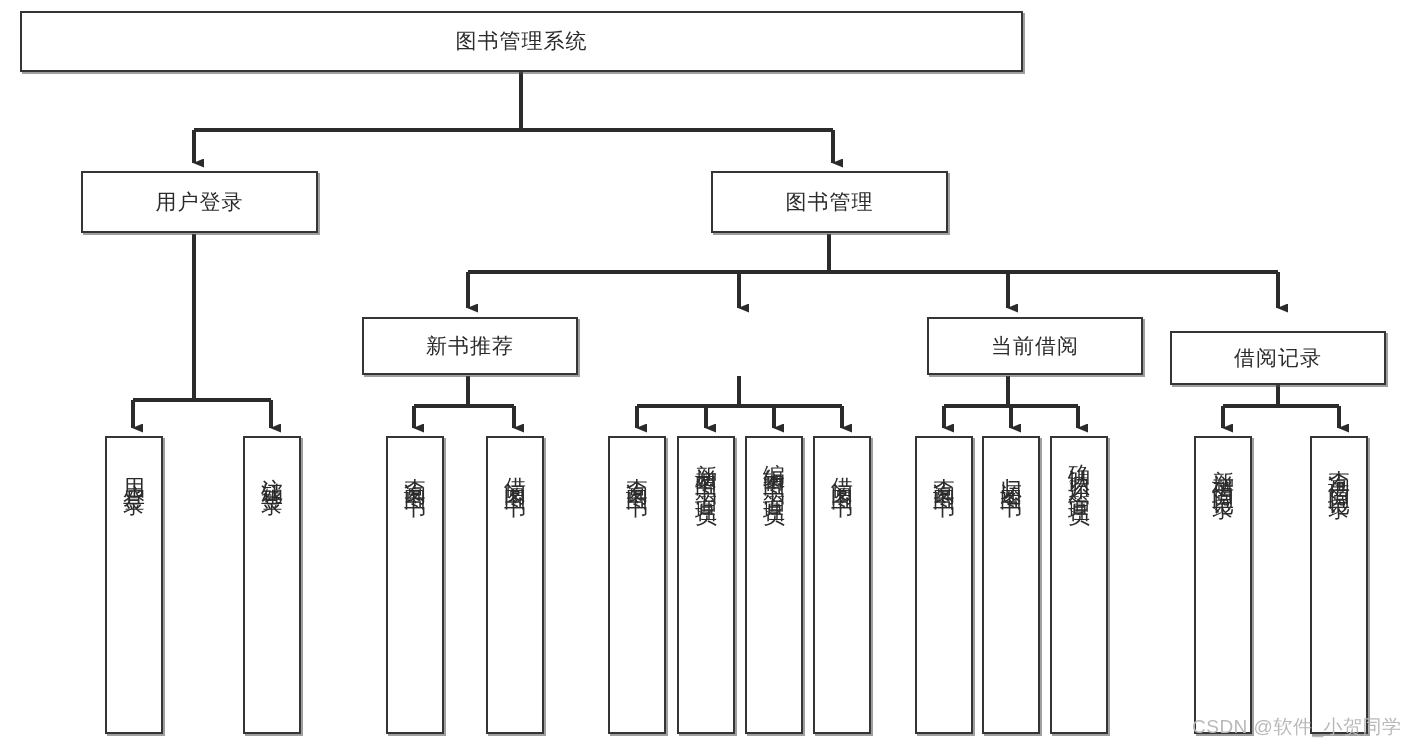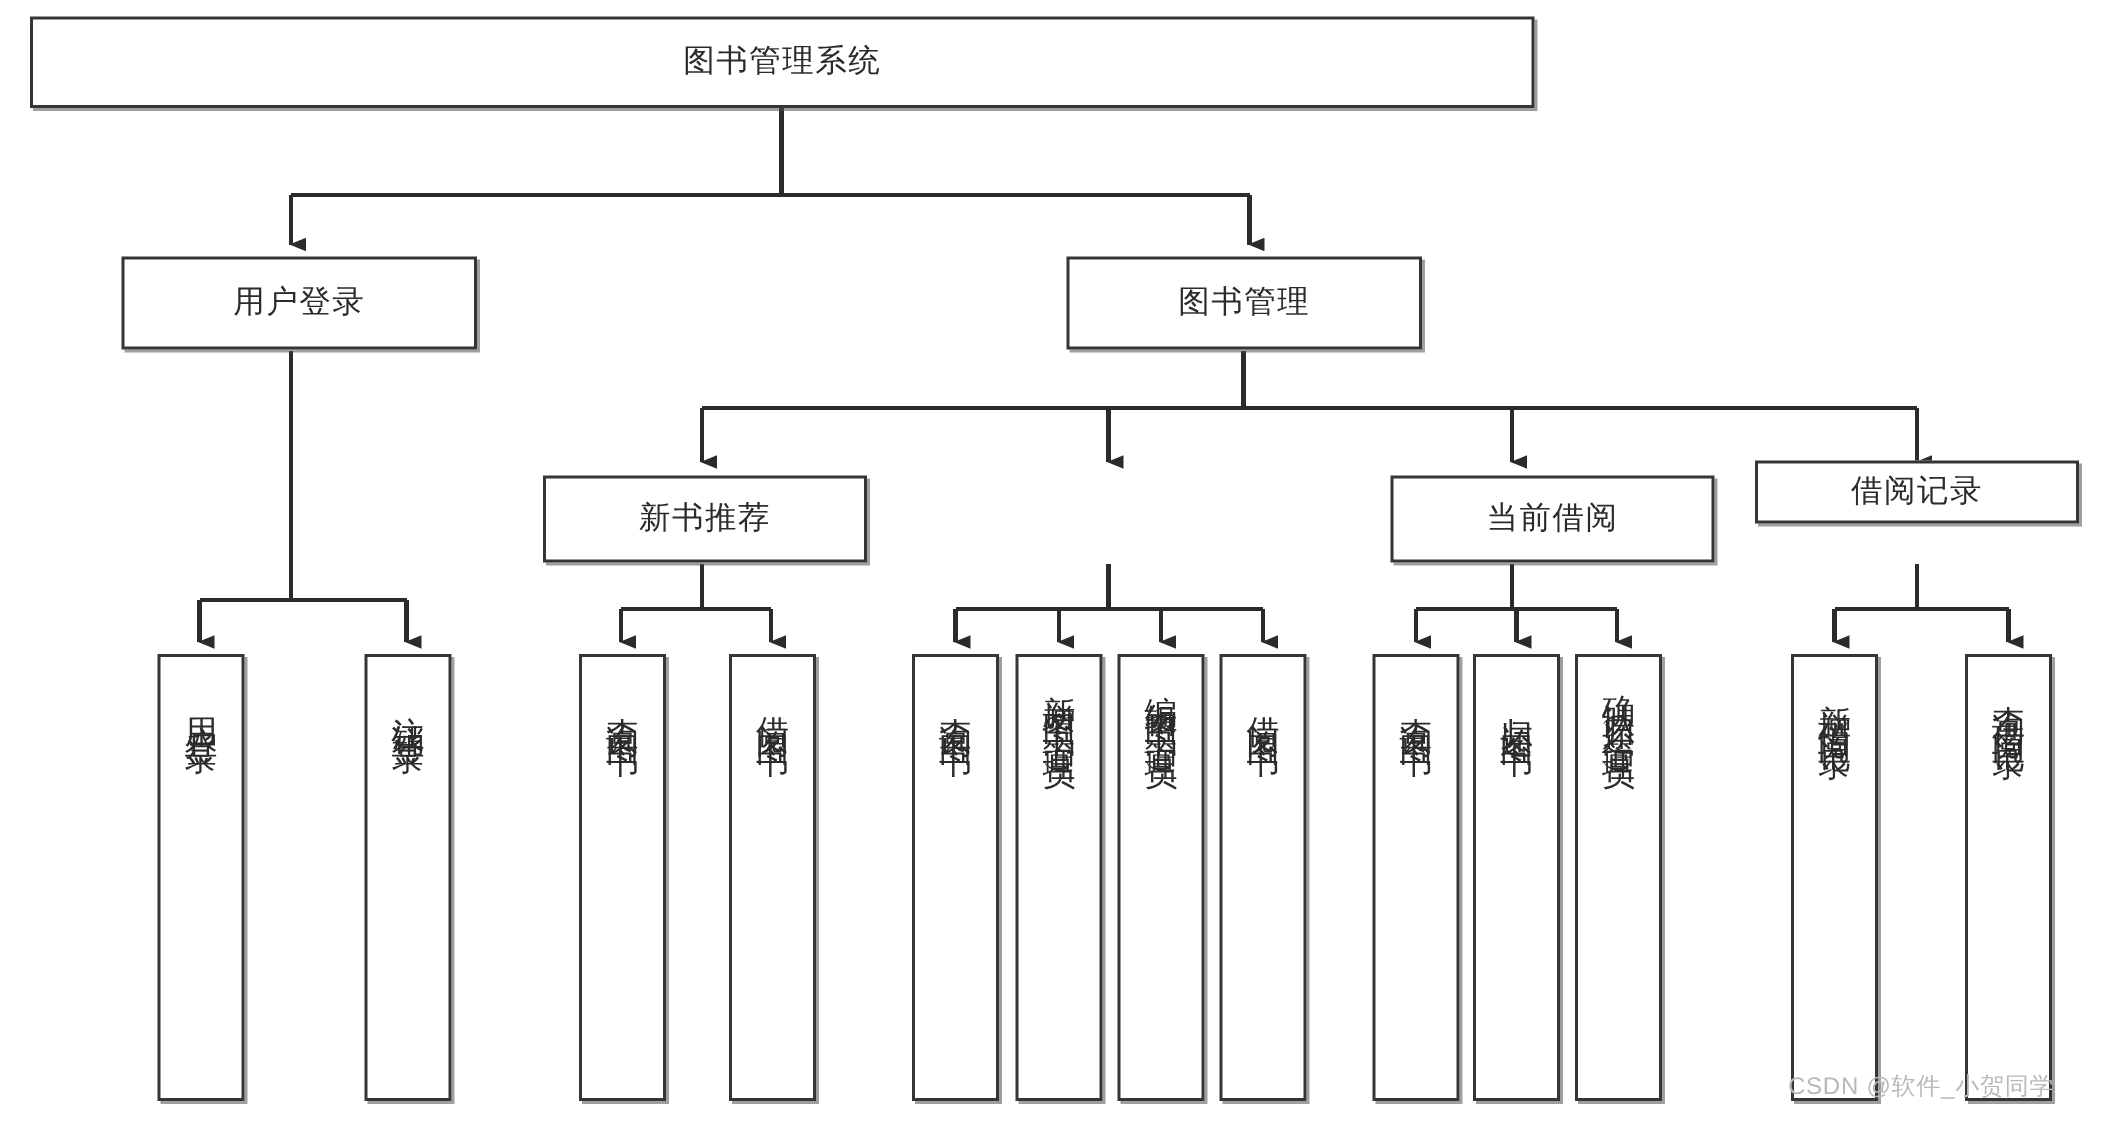--- a/index.html
+++ b/index.html
@@ -54,21 +54,21 @@
     writing-mode: vertical-rl;
     text-orientation: upright;
     white-space: normal;
     letter-spacing: 6px;
     font-size: 22px;
     line-height: 1;
   }
   .watermark {
     position: absolute;
     color: #b9b9b9;
-    font-size: 16px;
+    font-size: 19px;
     letter-spacing: 0.5px;
     white-space: nowrap;
     pointer-events: none;
   }
 </style>
 </head>
 <body>
 
 <div id="diagram-root">
 
@@ -132,21 +132,21 @@
   <div class="node-box" style="left:362px; top:317px; width:216px; height:58px;">
     <span class="node-label">新书推荐</span>
   </div>
 
   <div class="node-box" style="left:711px; top:171px; width:237px; height:62px;">
     <span class="node-label">图书管理</span>
   </div>
   <div class="node-box" style="left:927px; top:317px; width:216px; height:58px;">
     <span class="node-label">当前借阅</span>
   </div>
-  <div class="node-box" style="left:1170px; top:307px; width:216px; height:42px;">
+  <div class="node-box" style="left:1170px; top:331px; width:216px; height:54px;">
     <span class="node-label">借阅记录</span>
   </div>
 
   <div class="node-box vertical" style="left:105px; top:436px; width:58px; height:298px;">
     <span class="node-label">用户登录</span>
   </div>
   <div class="node-box vertical" style="left:243px; top:436px; width:58px; height:298px;">
     <span class="node-label">注销登录</span>
   </div>
 

